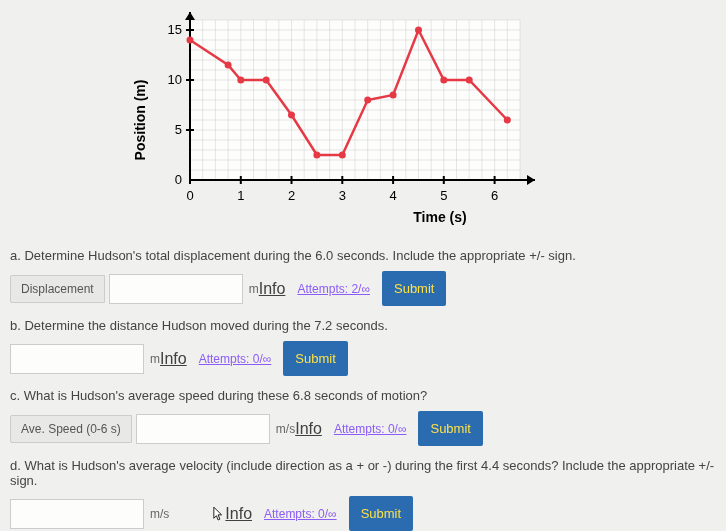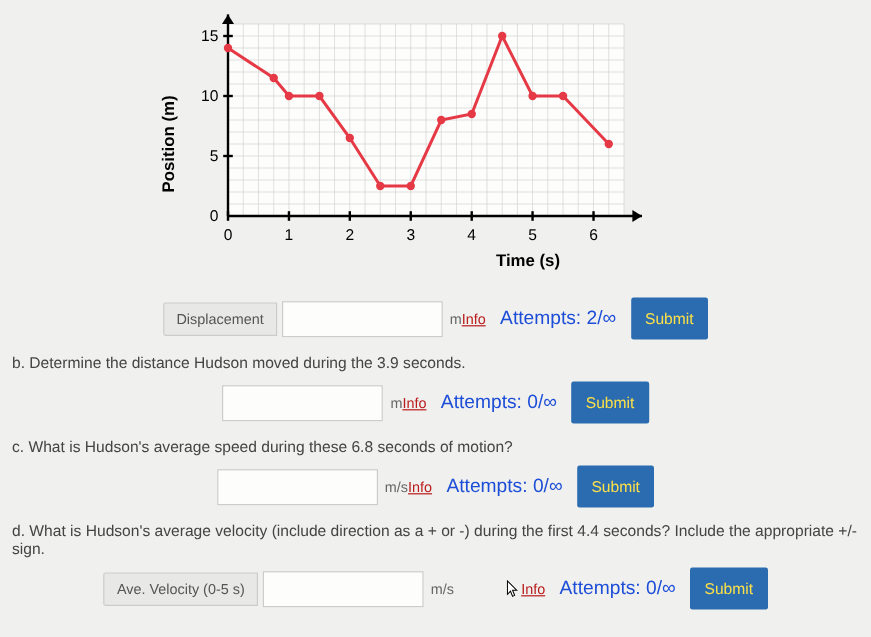--- a/index.html
+++ b/index.html
@@ -18,21 +18,21 @@
   .question-block {
     margin-bottom: 12px;
   }
   .q-text {
     margin-bottom: 8px;
     color: #444;
   }
   .answer-row {
     display: flex;
     align-items: center;
-    justify-content: center;
+    justify-content: flex-start;
   }
   .input-group {
     display: flex;
     align-items: center;
     gap: 4px;
   }
   .input-label {
     background: #e8e8e6;
     border: 1px solid #ccc;
     padding: 6px 10px;
@@ -52,28 +52,29 @@
     font-size: 12px;
     color: #666;
     margin-left: 2px;
   }
   .right-group {
     display: flex;
     align-items: center;
     gap: 12px;
   }
   .info-link {
-    color: #b91c1c;
+    color: #404040;
     text-decoration: underline;
-    font-size: 12px;
+    font-size: 16px;
     cursor: pointer;
   }
   .attempts-link {
-    color: #1d4ed8;
-    font-size: 16px;
+    color: #8b5cf6;
+    text-decoration: underline;
+    font-size: 12px;
     cursor: pointer;
   }
   .submit-btn {
     background: #2b6cb0;
     color: #fde047;
     border: none;
     padding: 10px 12px;
     font-size: 13px;
     cursor: pointer;
     border-radius: 2px;
@@ -202,69 +203,70 @@
         <circle cx="228.5" cy="10" r="3.5"></circle>
         <circle cx="253.8" cy="60" r="3.5"></circle>
         <circle cx="279.2" cy="60" r="3.5"></circle>
         <circle cx="317.3" cy="100" r="3.5"></circle>
       </g>
     </g>
   </svg>
 </div>
 
 <div class="question-block">
+  <div class="q-text">a. Determine Hudson's total displacement during the 6.0 seconds. Include the appropriate +/- sign.</div>
   <div class="answer-row">
     <div class="input-group">
       <span class="input-label">Displacement</span>
       <input class="value-input" type="text" value="" style="">
       <span class="unit">m</span>
     </div>
     <div class="right-group">
       <span class="info-link">Info</span>
       <span class="attempts-link">Attempts: 2/∞</span>
       <button class="submit-btn">Submit</button>
     </div>
   </div>
 </div>
 
 <div class="question-block">
-  <div class="q-text">b. Determine the distance Hudson moved during the 3.9 seconds.</div>
+  <div class="q-text">b. Determine the distance Hudson moved during the 7.2 seconds.</div>
   <div class="answer-row">
     <div class="input-group">
       <input class="value-input" type="text" value="" style="">
       <span class="unit">m</span>
     </div>
     <div class="right-group">
       <span class="info-link">Info</span>
       <span class="attempts-link">Attempts: 0/∞</span>
       <button class="submit-btn">Submit</button>
     </div>
   </div>
 </div>
 
 <div class="question-block">
   <div class="q-text">c. What is Hudson's average speed during these 6.8 seconds of motion?</div>
   <div class="answer-row">
     <div class="input-group">
+      <span class="input-label">Ave. Speed (0-6 s)</span>
       <input class="value-input" type="text" value="" style="">
       <span class="unit">m/s</span>
     </div>
     <div class="right-group">
       <span class="info-link">Info</span>
       <span class="attempts-link">Attempts: 0/∞</span>
       <button class="submit-btn">Submit</button>
     </div>
   </div>
 </div>
 
 <div class="question-block">
   <div class="q-text">d. What is Hudson's average velocity (include direction as a + or -) during the first 4.4 seconds? Include the appropriate +/- sign.</div>
   <div class="answer-row">
     <div class="input-group">
-      <span class="input-label">Ave. Velocity (0-5 s)</span>
       <input class="value-input" type="text" value="" style="">
       <span class="unit">m/s</span>
       <svg class="cursor" width="14" height="18" viewBox="0 0 14 18" style="margin-left:40px">
         <path d="M1 1 L1 14 L4 11 L6 16 L8 15 L6 10 L10 10 Z" fill="white" stroke="black" stroke-width="1"></path>
       </svg>
     </div>
     <div class="right-group">
       <span class="info-link">Info</span>
       <span class="attempts-link">Attempts: 0/∞</span>
       <button class="submit-btn">Submit</button>

